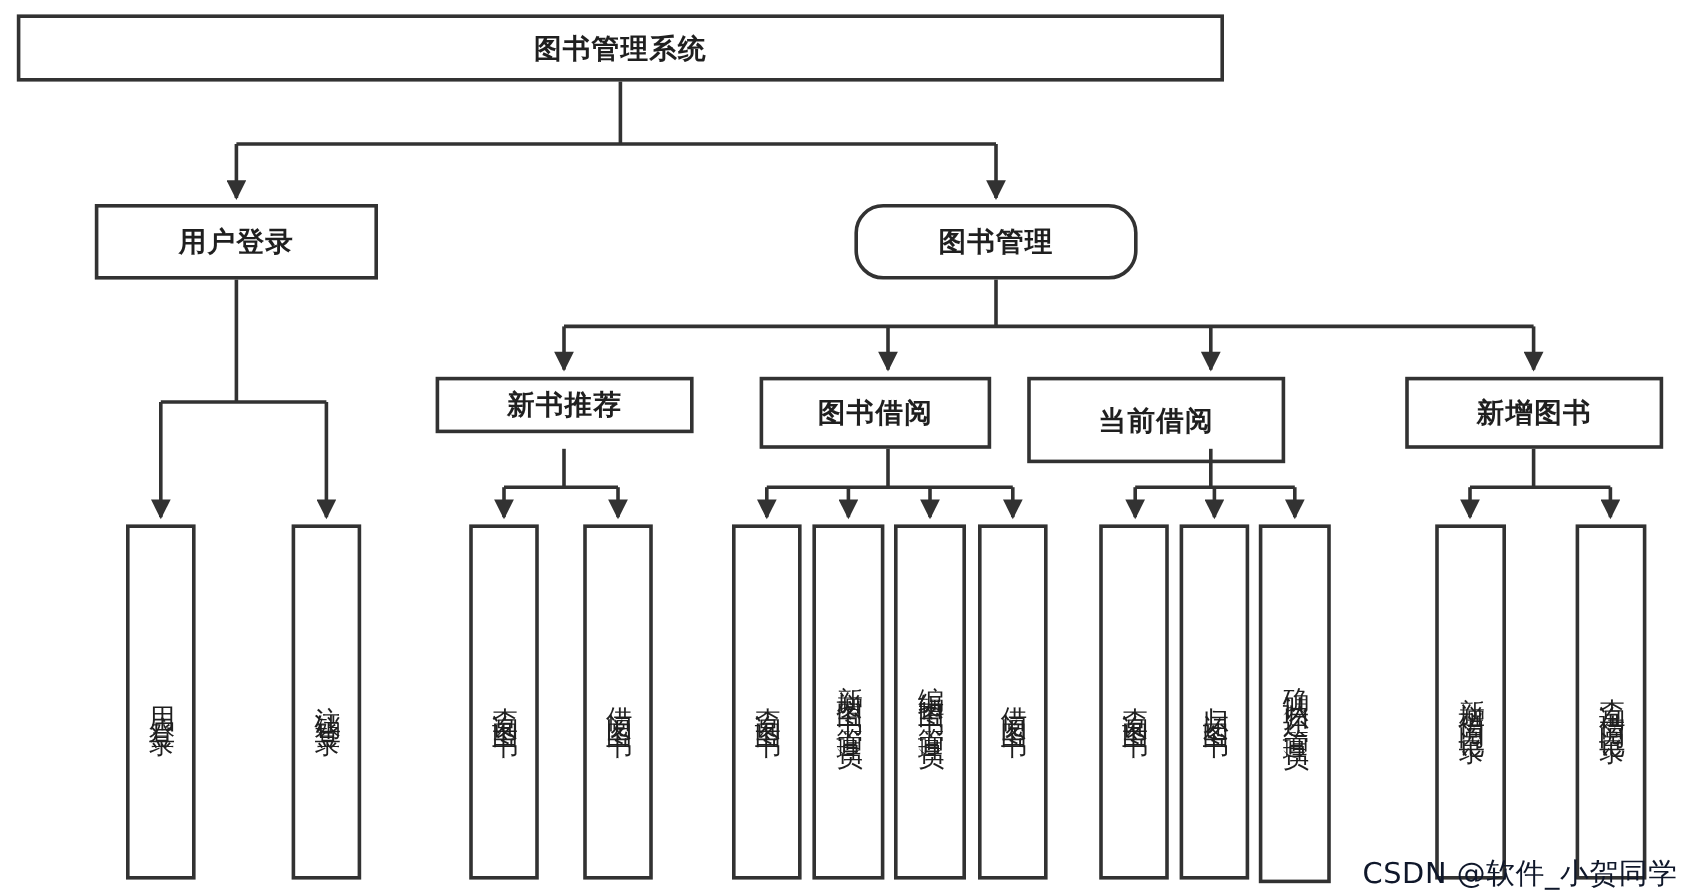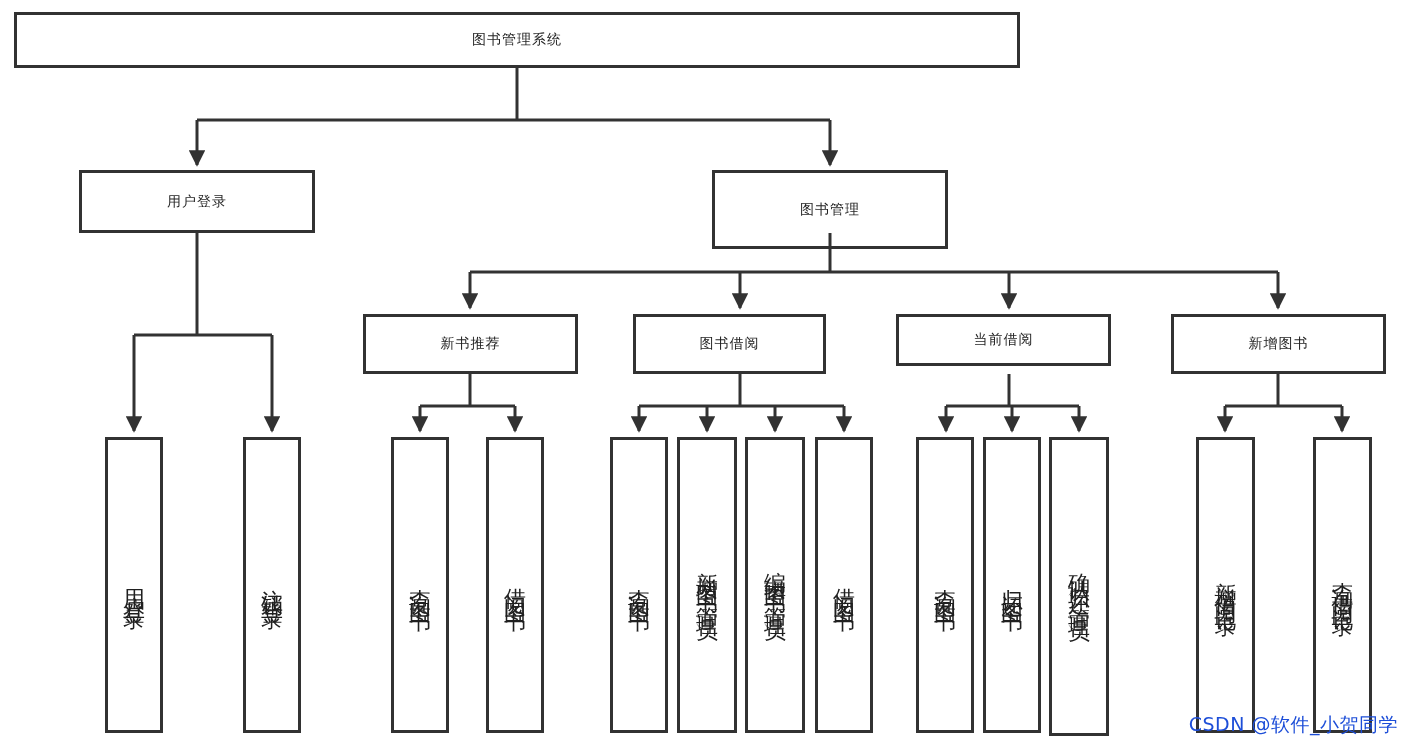--- a/index.html
+++ b/index.html
@@ -5,28 +5,28 @@
   html,body{margin:0;padding:0;background:#ffffff;}
   .canvas{
     position:relative;width:1405px;height:747px;background:#ffffff;overflow:hidden;
     font-family:"DejaVu Sans","Liberation Sans",sans-serif;color:#1f1f1f;
   }
   .connectors{position:absolute;left:0;top:0;width:1405px;height:747px;z-index:1;}
   .box{
     position:absolute;border:3px solid #323232;background:transparent;box-sizing:border-box;
     display:flex;align-items:center;justify-content:center;z-index:2;
   }
-  .hlabel{font-size:14px;letter-spacing:1px;white-space:nowrap;}
+  .hlabel{font-size:23px;letter-spacing:1px;white-space:nowrap;font-weight:bold;}
   .vtext{
     writing-mode:vertical-rl;text-orientation:mixed;
     font-size:22px;letter-spacing:7px;line-height:1;white-space:nowrap;
   }
   .watermark{
     position:absolute;right:7px;top:712px;z-index:5;
-    font-size:19px;color:#1d4ed8;letter-spacing:0.5px;white-space:nowrap;
+    font-size:24px;color:#0f172a;letter-spacing:0.5px;white-space:nowrap;
   }
 </style>
 </head>
 <body>
 
 <div class="canvas">
 
   <svg class="connectors" width="1405" height="747" viewBox="0 0 1405 747" xmlns="http://www.w3.org/2000/svg">
     <defs>
       <marker id="ah" viewBox="0 0 10 10" refX="9" refY="5" markerWidth="7" markerHeight="5.5" orient="auto" markerUnits="strokeWidth">
@@ -77,31 +77,31 @@
     </g>
   </svg>
 
   <div class="box" style="left:14px;top:12px;width:1006px;height:56px;">
     <span class="hlabel">图书管理系统</span>
   </div>
 
   <div class="box" style="left:79px;top:170px;width:236px;height:63px;">
     <span class="hlabel">用户登录</span>
   </div>
-  <div class="box" style="left:712px;top:170px;width:236px;height:79px;">
+  <div class="box" style="left:712px;top:170px;width:236px;height:63px;border-radius:24px;">
     <span class="hlabel">图书管理</span>
   </div>
 
-  <div class="box" style="left:363px;top:314px;width:215px;height:60px;">
+  <div class="box" style="left:363px;top:314px;width:215px;height:47px;">
     <span class="hlabel">新书推荐</span>
   </div>
   <div class="box" style="left:633px;top:314px;width:193px;height:60px;">
     <span class="hlabel">图书借阅</span>
   </div>
-  <div class="box" style="left:896px;top:314px;width:215px;height:52px;">
+  <div class="box" style="left:856px;top:314px;width:215px;height:72px;">
     <span class="hlabel">当前借阅</span>
   </div>
   <div class="box" style="left:1171px;top:314px;width:215px;height:60px;">
     <span class="hlabel">新增图书</span>
   </div>
 
   <div class="box" style="left:105px;top:437px;width:58px;height:296px;">
     <span class="vtext">用户登录</span>
   </div>
   <div class="box" style="left:243px;top:437px;width:58px;height:296px;">

